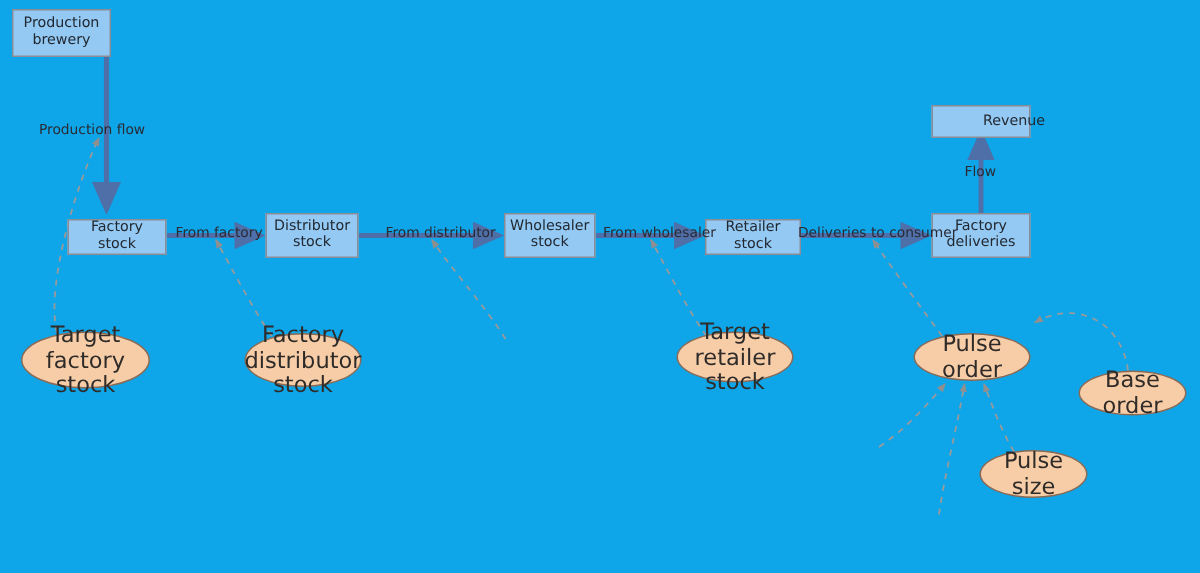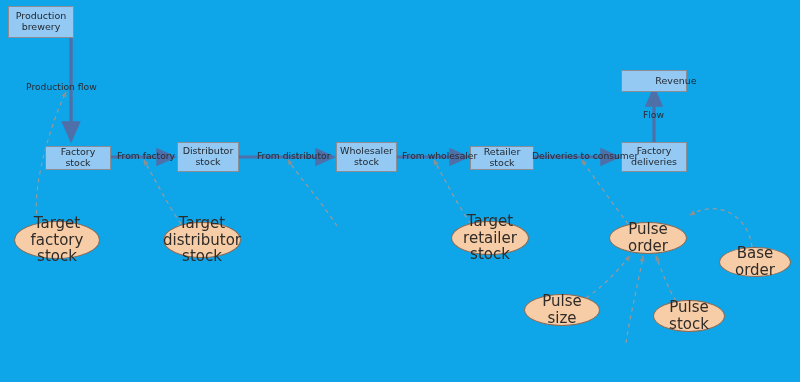--- a/index.html
+++ b/index.html
@@ -147,36 +147,33 @@
     <span>Factory deliveries</span>
   </div>
   <div class="node box" style="left:621px; top:70px; width:66px; height:22px;padding-left:44px;">
     <span>Revenue</span>
   </div>
 
   <div class="node ellipse" style="left:14px; top:221px; width:86px; height:38px;">
     <span>Target factory stock</span>
   </div>
   <div class="node ellipse" style="left:163px; top:222px; width:78px; height:36px;">
-    <span>Target distributor stock</span>
+    <span>Factory distributor stock</span>
   </div>
   <div class="node ellipse" style="left:609px; top:222px; width:78px; height:32px;">
     <span>Pulse order</span>
   </div>
   <div class="node ellipse" style="left:451px; top:221px; width:78px; height:34px;">
     <span>Target retailer stock</span>
   </div>
   <div class="node ellipse" style="left:719px; top:247px; width:72px; height:30px;">
     <span>Base order</span>
   </div>
-  <div class="node ellipse" style="left:524px; top:294px; width:76px; height:32px;">
+  <div class="node ellipse" style="left:653px; top:300px; width:72px; height:32px;">
     <span>Pulse size</span>
-  </div>
-  <div class="node ellipse" style="left:653px; top:300px; width:72px; height:32px;">
-    <span>Pulse stock</span>
   </div>
 
   <div class="edge-label" style="left:26px; top:82px;">Production flow</div>
   <div class="edge-label" style="left:117px; top:151px;">From factory</div>
   <div class="edge-label" style="left:257px; top:151px;">From distributor</div>
   <div class="edge-label" style="left:402px; top:151px;">From wholesaler</div>
   <div class="edge-label" style="left:516px; top:151px;margin-left:16px;">Deliveries to consumer</div>
   <div class="edge-label" style="left:643px; top:110px;">Flow</div>
 
 </div>

